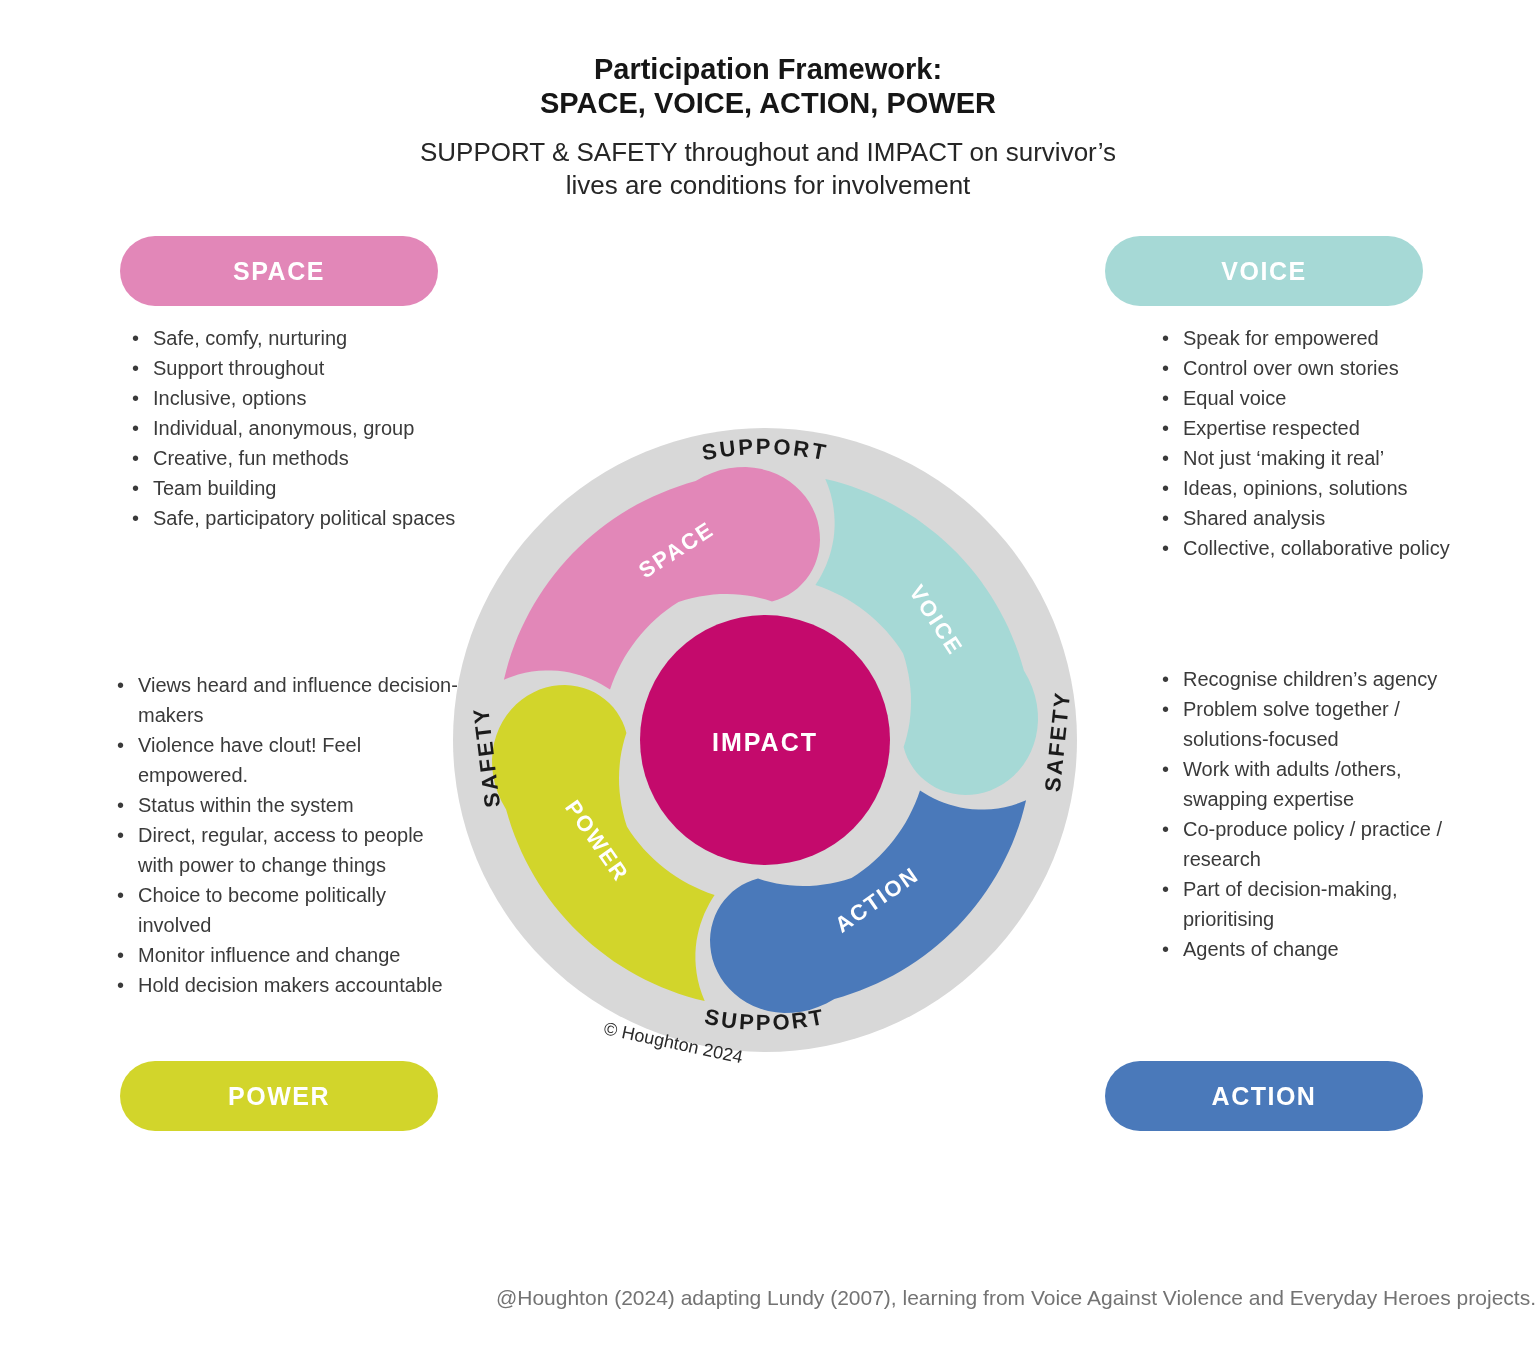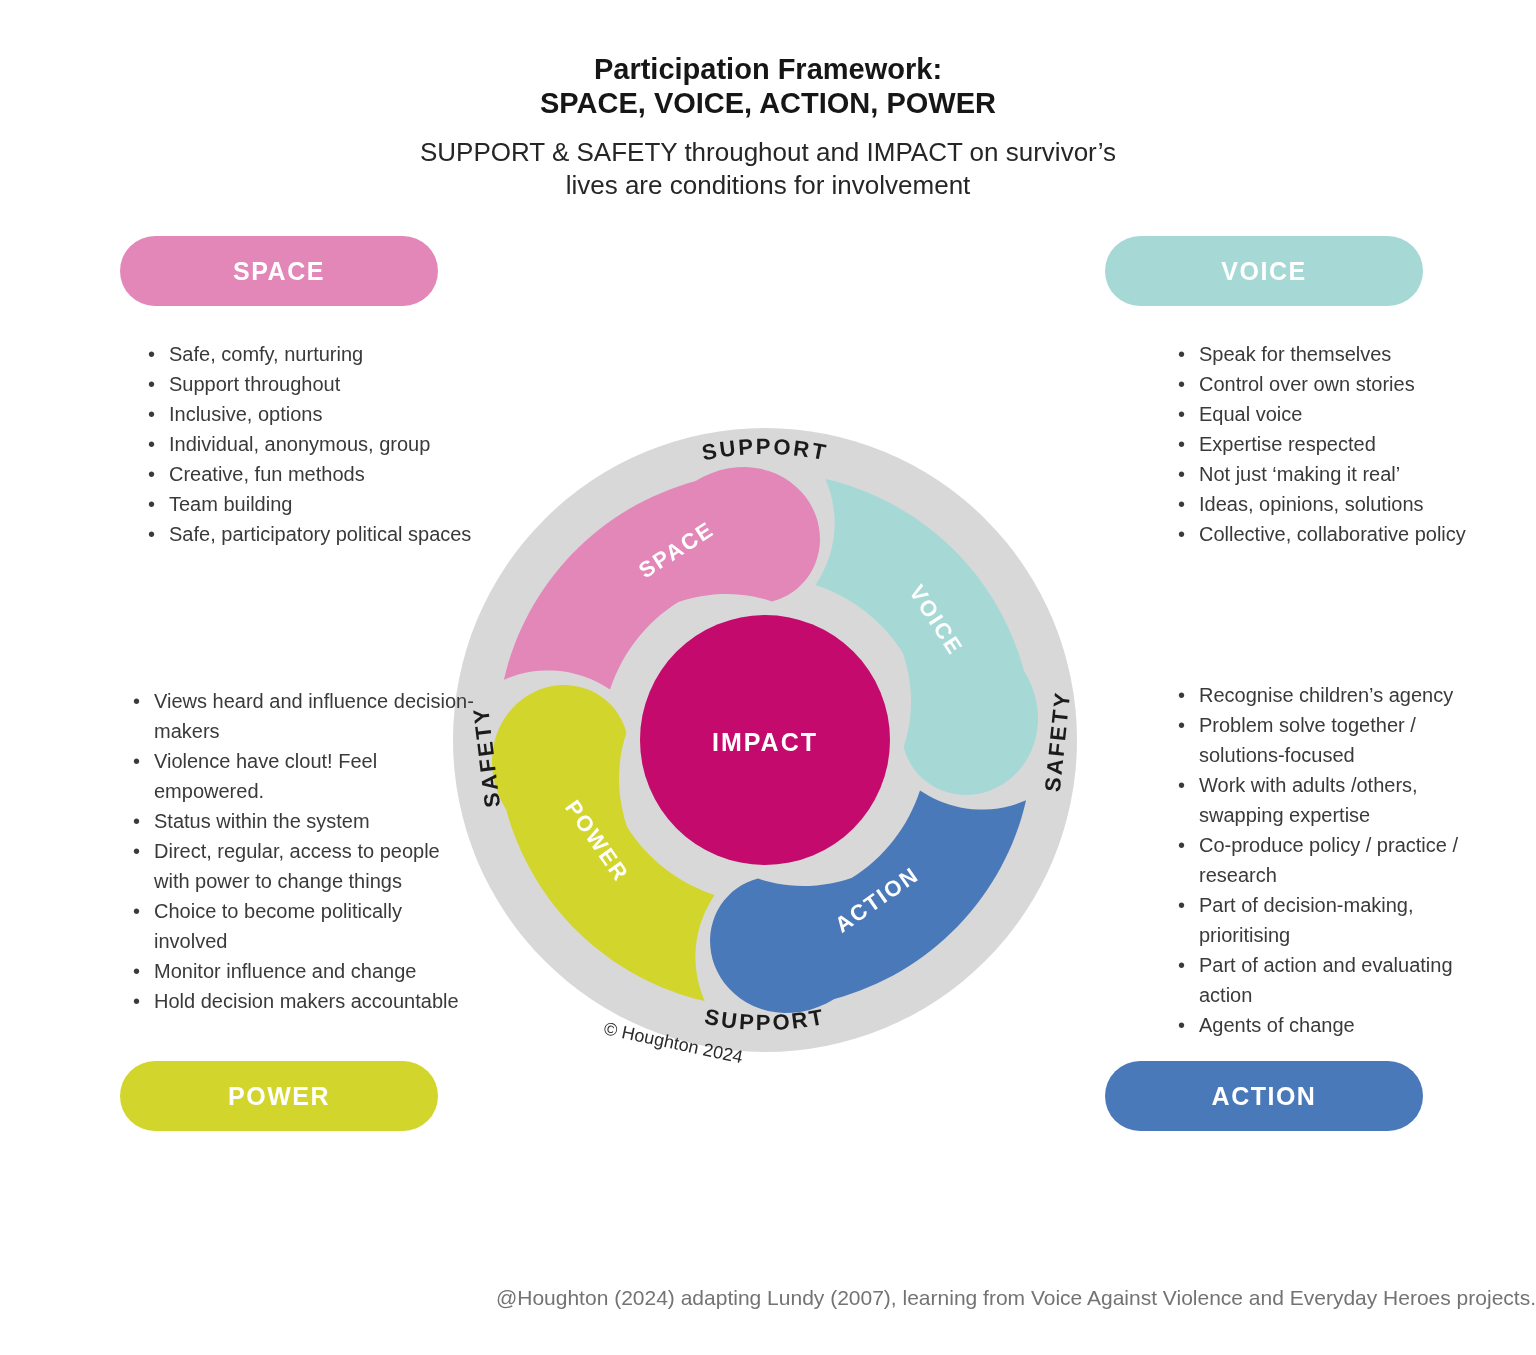--- a/index.html
+++ b/index.html
@@ -3,21 +3,21 @@
 <meta charset="utf-8">
 <style>
   html,body{margin:0;padding:0;background:#ffffff;}
   #stage{position:relative;width:1536px;height:1355px;background:#ffffff;
          font-family:"Liberation Sans",sans-serif;overflow:hidden;}
   .hdr{position:absolute;left:0;top:52px;width:100%;text-align:center;}
   .t1,.t2{font-size:29px;font-weight:bold;line-height:34px;color:#161616;}
   .sub{margin:16px auto 0;max-width:720px;font-size:26px;line-height:33px;color:#262626;text-align:center;}
   .pill{position:absolute;width:318px;height:70px;border-radius:35px;color:#ffffff;
         font-size:25px;font-weight:bold;letter-spacing:1.5px;text-align:center;line-height:70px;}
-  .blist{position:absolute;list-style:none;margin:16px;padding:0;font-size:20px;line-height:30px;color:#3a3a3a;}
+  .blist{position:absolute;list-style:none;margin:0;padding:0;font-size:20px;line-height:30px;color:#3a3a3a;}
   .blist li{position:relative;padding-left:26px;}
   .blist li::before{content:"\2022";position:absolute;left:5px;top:0;}
   #wheel{position:absolute;left:415px;top:390px;}
   svg{font-family:"Liberation Sans",sans-serif;}
   .ringlab{font-weight:bold;font-size:22px;letter-spacing:2.5px;fill:#1b1b1b;}
   .seglab{font-weight:bold;font-size:22px;letter-spacing:2px;fill:#ffffff;}
   .impact{font-weight:bold;font-size:25px;letter-spacing:2px;fill:#ffffff;}
   .copyr{font-size:18px;fill:#2a2a2a;}
   .caption{position:absolute;left:0;top:1286px;width:100%;text-align:right;font-size:21px;color:#737373;}
 </style>
@@ -63,41 +63,41 @@
   <ul class="blist" style="left:127px;top:323px;width:330px;">
       <li>Safe, comfy, nurturing</li>
       <li>Support throughout</li>
       <li>Inclusive, options</li>
       <li>Individual, anonymous, group</li>
       <li>Creative, fun methods</li>
       <li>Team building</li>
       <li>Safe, participatory political spaces</li>
     </ul>
   <ul class="blist" style="left:1157px;top:323px;width:330px;">
-      <li>Speak for themselves</li>
+      <li>Speak for empowered</li>
       <li>Control over own stories</li>
       <li>Equal voice</li>
       <li>Expertise respected</li>
       <li>Not just ‘making it real’</li>
       <li>Ideas, opinions, solutions</li>
+      <li>Shared analysis</li>
       <li>Collective, collaborative policy</li>
     </ul>
   <ul class="blist" style="left:112px;top:670px;width:348px;">
       <li>Views heard and influence decision-makers</li>
       <li>Violence have clout! Feel empowered.</li>
       <li>Status within the system</li>
       <li>Direct, regular, access to people with power to change things</li>
       <li>Choice to become politically involved</li>
       <li>Monitor influence and change</li>
       <li>Hold decision makers accountable</li>
     </ul>
   <ul class="blist" style="left:1157px;top:664px;width:316px;">
       <li>Recognise children’s agency</li>
       <li>Problem solve together / solutions-focused</li>
       <li>Work with adults /others, swapping expertise</li>
       <li>Co-produce policy / practice / research</li>
       <li>Part of decision-making, prioritising</li>
-      <li>Part of action and evaluating action</li>
       <li>Agents of change</li>
     </ul>
 
   <div class="caption">@Houghton (2024) adapting Lundy (2007), learning from Voice Against Violence and Everyday Heroes projects.</div>
 </div>
 
 </body></html>

